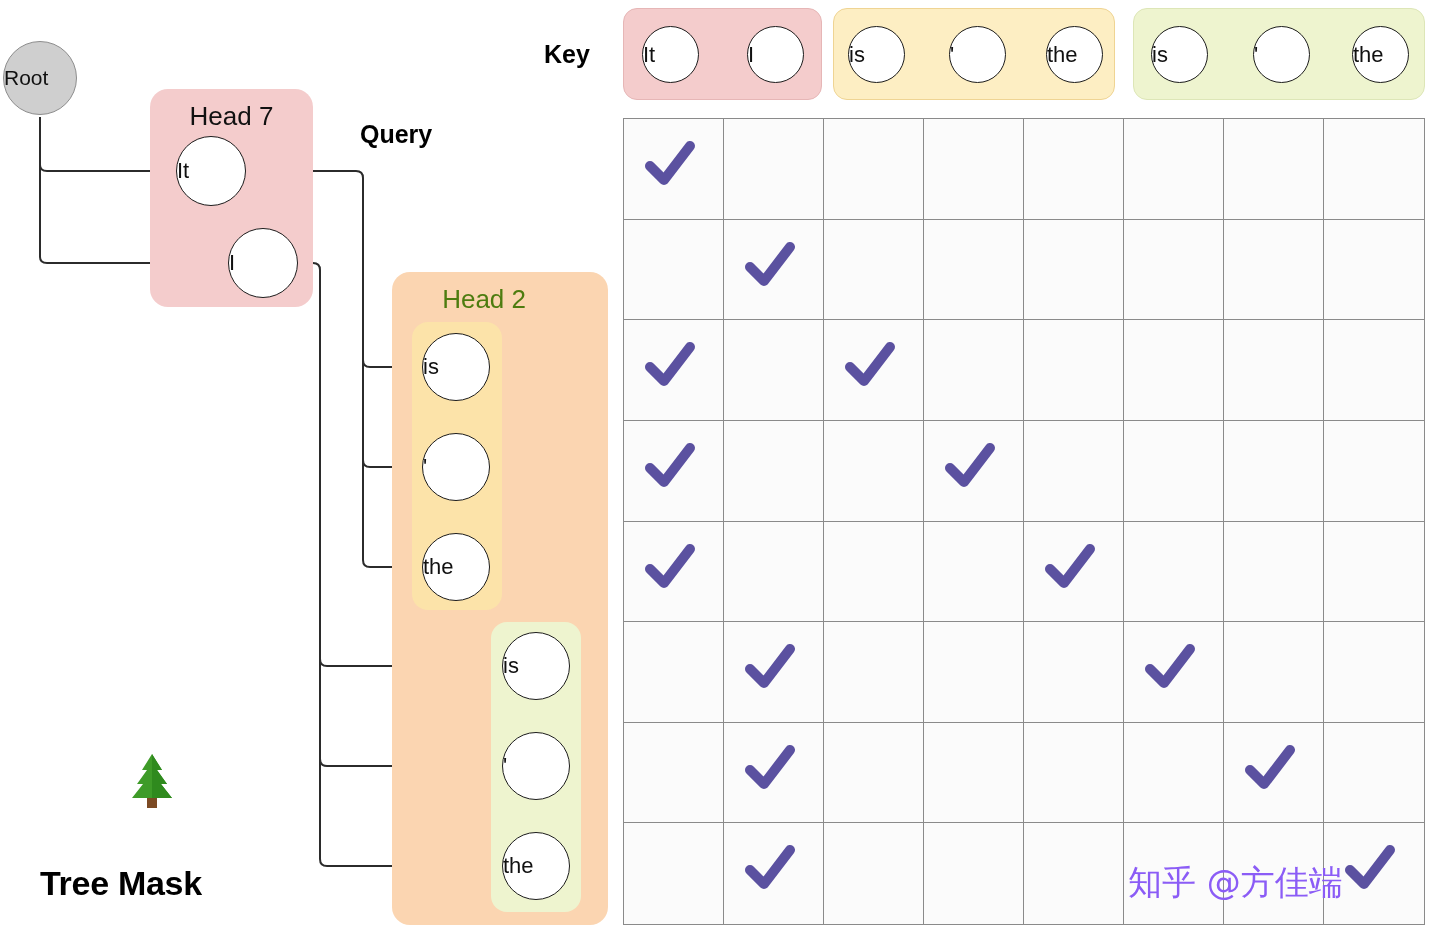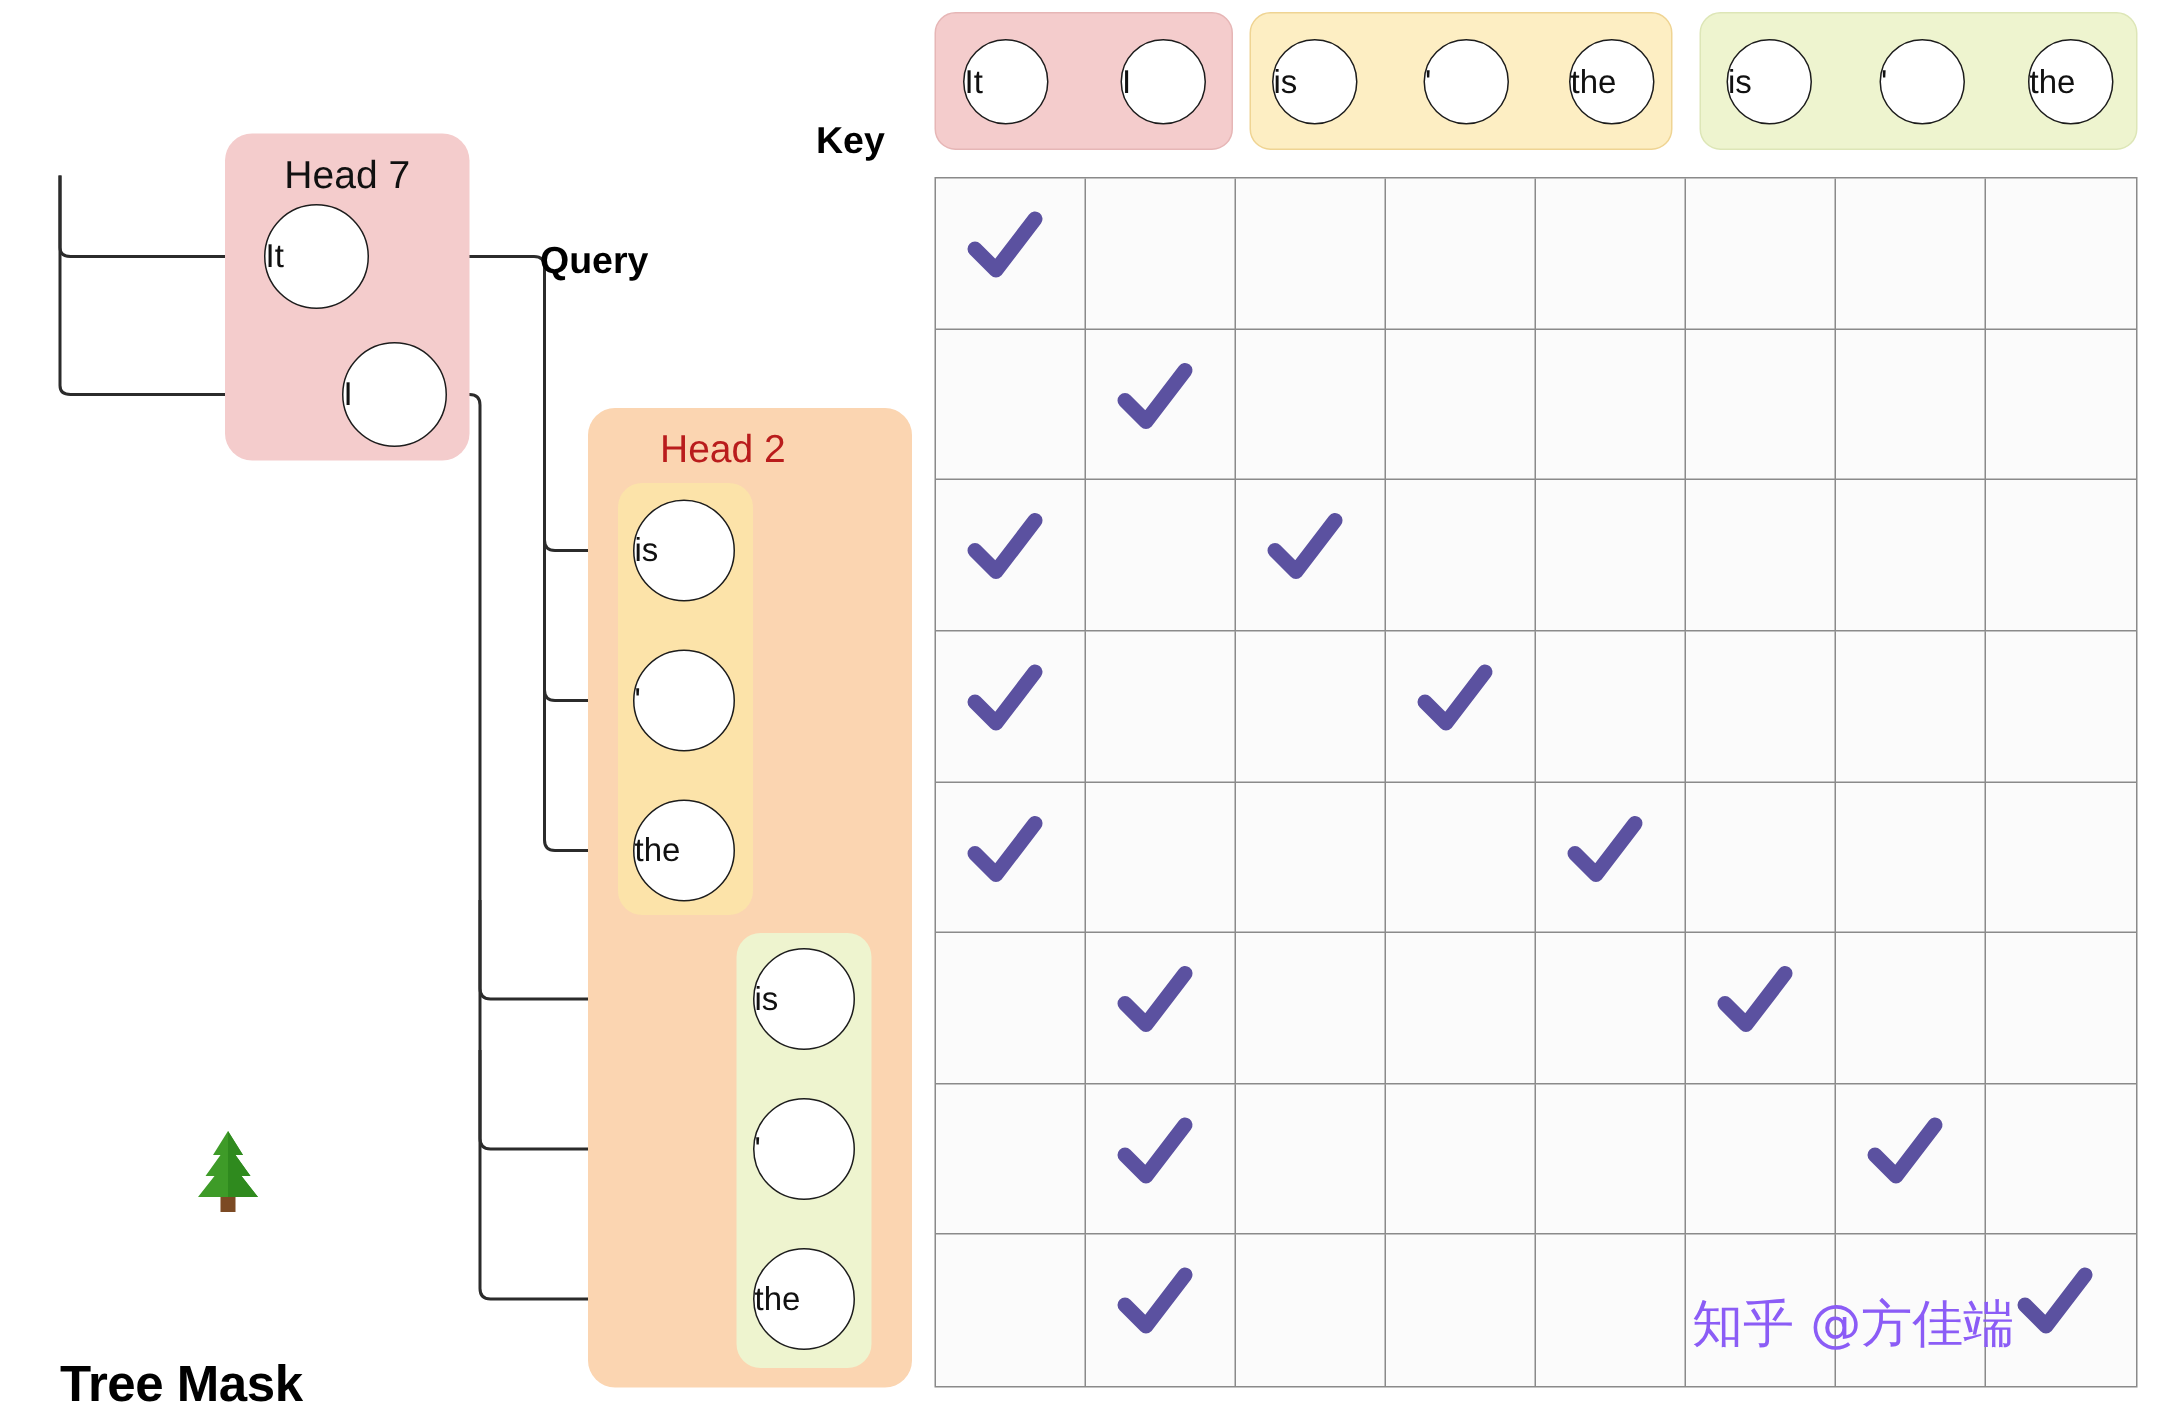--- a/index.html
+++ b/index.html
@@ -3,34 +3,34 @@
 <meta charset="utf-8">
 <style>
   html,body{margin:0;padding:0;background:#ffffff;}
   body{width:1440px;height:950px;position:relative;overflow:hidden;
        font-family:"Liberation Sans","DejaVu Sans",sans-serif;}
   #stage{position:absolute;left:0;top:0;width:1440px;height:950px;}
 
   .abs{position:absolute;}
 
   
-  .label-bold{font-weight:bold;color:#000;margin-top:40px;}
+  .label-bold{font-weight:bold;color:#000;}
   #key-label{left:544px;top:40px;font-size:25px;}
   #query-label{left:360px;top:120px;font-size:25px;}
   #treemask-label{left:40px;top:864px;font-size:34px;letter-spacing:-0.3px;}
   #tree-icon{left:128px;top:752px;width:48px;height:58px;}
 
   
   .headbox{border-radius:18px;}
   #head1{left:150px;top:89px;width:163px;height:218px;background:#f4cccc;}
   #head1 .title{position:absolute;left:0;top:12px;width:100%;text-align:center;
                 font-size:26px;color:#111;}
   #head2{left:392px;top:272px;width:216px;height:653px;background:#fbd5b1;}
-  #head2 .title{position:absolute;left:0;top:12px;width:134px;text-align:left;
-                font-size:26px;color:#b91c1c;margin-left:48px;}
+  #head2 .title{position:absolute;left:0;top:12px;width:134px;text-align:right;
+                font-size:26px;color:#4d7c0f;}
   #head2-sub-yellow{left:412px;top:322px;width:90px;height:288px;
                     background:#fbe5a8;opacity:.85;border-radius:16px;}
   #head2-sub-green{left:491px;top:622px;width:90px;height:290px;
                    background:#eef4cf;border-radius:16px;}
 
   
   .node{border-radius:50%;background:#ffffff;border:1.6px solid #1c1c1c;
         display:flex;align-items:center;justify-content:flex-start;
         font-size:22px;color:#111;box-sizing:border-box;}
   .node.root{background:#cfcfcf;border-color:#8d8d8d;font-size:21px;}
@@ -84,20 +84,23 @@
 
     <path d="M248,171 L356,171 Q363,171 363,178 L363,360 Q363,367 370,367 L410,367" marker-end="url(#arrow)"></path>
     <path d="M363,300 L363,460 Q363,467 370,467 L410,467" marker-end="url(#arrow)"></path>
     <path d="M363,400 L363,560 Q363,567 370,567 L410,567" marker-end="url(#arrow)"></path>
 
     <path d="M299,263 L313,263 Q320,263 320,270 L320,659 Q320,666 327,666 L489,666" marker-end="url(#arrow)"></path>
     <path d="M320,600 L320,759 Q320,766 327,766 L489,766" marker-end="url(#arrow)"></path>
     <path d="M320,700 L320,859 Q320,866 327,866 L489,866" marker-end="url(#arrow)"></path>
   </svg>
 
+  <div class="abs node root" style="left:3px;top:41px;width:74px;height:74px;">
+    <span>Root</span>
+  </div>
 
   <div class="abs label-bold" id="query-label">Query</div>
 
   <div class="abs headbox" id="head1">
     <div class="title">Head 7</div>
   </div>
   <div class="abs node" style="left:176px;top:136px;width:70px;height:70px;">
     <span>It</span>
   </div>
   <div class="abs node" style="left:228px;top:228px;width:70px;height:70px;">

